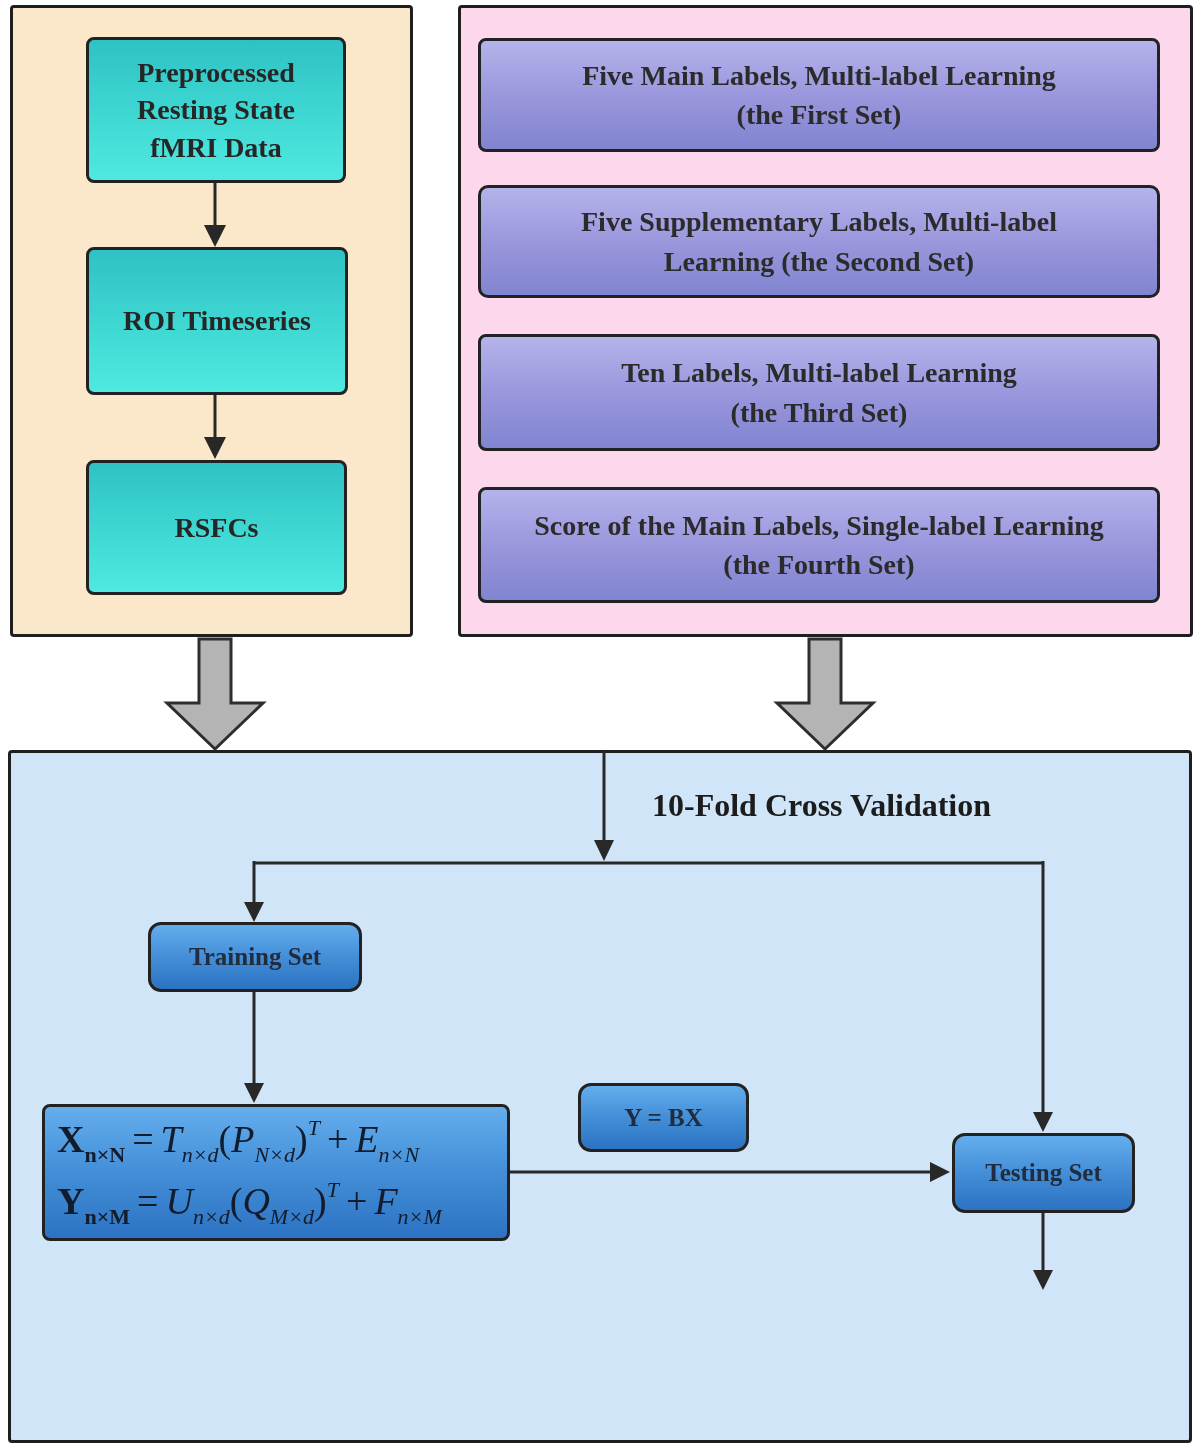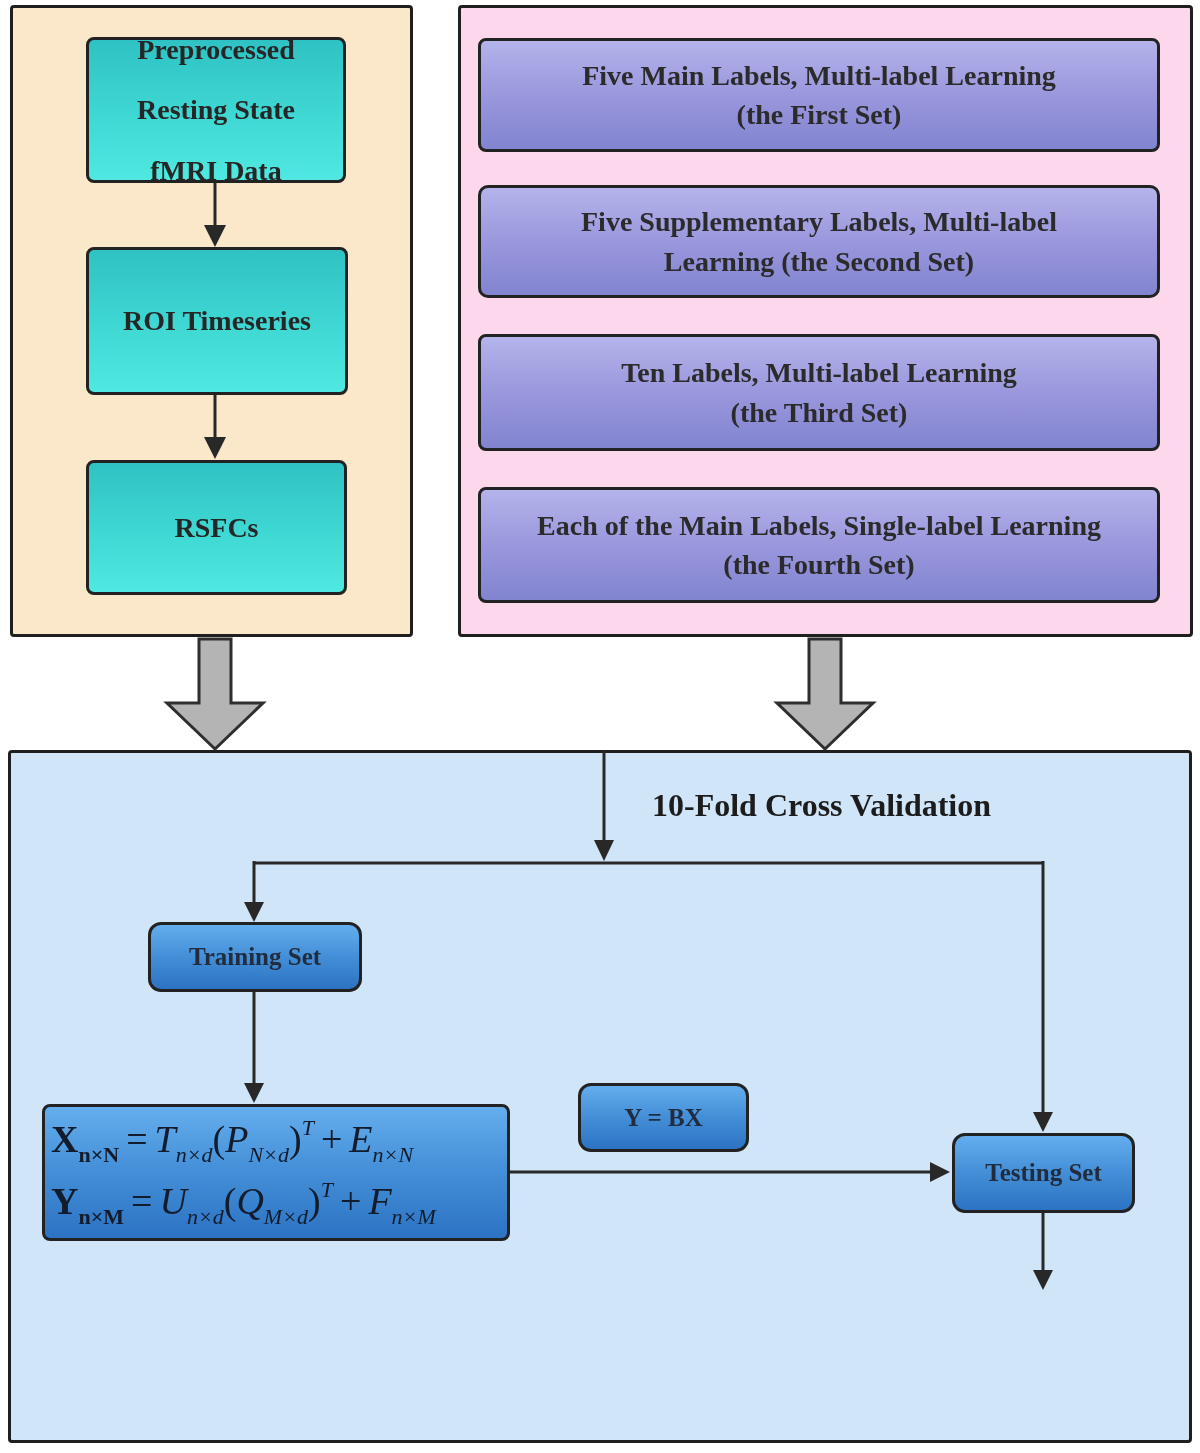--- a/index.html
+++ b/index.html
@@ -51,21 +51,21 @@
   }
   .box-blue{
     background:linear-gradient(180deg,#64aeee 0%,#4691d9 45%,#2c73c3 100%);
     border-radius:13px;
     color:#212d3e;
     font-size:25px;
     line-height:1.25;
   }
   .ln{display:block;}
 
-  #box-cyan-1{left:86px;top:37px;width:260px;height:146px;gap:23px;}
+  #box-cyan-1{left:86px;top:37px;width:260px;height:146px;}
   #box-cyan-2{left:86px;top:247px;width:262px;height:148px;}
   #box-cyan-3{left:86px;top:460px;width:261px;height:135px;}
 
   .box-purple{left:478px;width:682px;}
   #box-purple-1{top:38px;height:114px;}
   #box-purple-2{top:185px;height:113px;border-radius:10px;}
   #box-purple-3{top:334px;height:117px;}
   #box-purple-4{top:487px;height:116px;}
 
   #box-training{left:148px;top:922px;width:214px;height:70px;}
@@ -76,21 +76,21 @@
   #cv-title{
     position:absolute;left:612px;top:787px;
     font-size:32px;font-weight:bold;color:#1c1c1c;
     z-index:3;white-space:nowrap;margin-left:40px;
   }
 
   #box-formula{
     left:42px;top:1104px;width:468px;height:137px;
     justify-content:space-around;
     align-items:flex-start;
-    padding:4px 6px;
+    padding:4px 12px;
     font-weight:normal;
     color:#121c2c;
     border-radius:8px;
   }
   .eq-line{white-space:nowrap;line-height:1;}
   .eq-line .m{font-size:38px;}
   .eq-line .sub{font-size:22px;vertical-align:-10px;letter-spacing:0px;}
   .eq-line .sup{font-size:22px;vertical-align:17px;}
   .eq-line .it{font-style:italic;}
   .eq-line .up{font-style:normal;font-weight:bold;}
@@ -151,21 +151,21 @@
   </div>
   <div class="node box-purple" id="box-purple-2">
     <span class="ln">Five Supplementary Labels, Multi-label</span>
     <span class="ln">Learning (the Second Set)</span>
   </div>
   <div class="node box-purple" id="box-purple-3">
     <span class="ln">Ten Labels, Multi-label Learning</span>
     <span class="ln">(the Third Set)</span>
   </div>
   <div class="node box-purple" id="box-purple-4">
-    <span class="ln">Each of the Main Labels, Single-label Learning</span>
+    <span class="ln">Score of the Main Labels, Single-label Learning</span>
     <span class="ln">(the Fourth Set)</span>
   </div>
 
   <div id="cv-title">10-Fold Cross Validation</div>
 
   <div class="node box-blue" id="box-training">
     <span class="ln">Training Set</span>
   </div>
 
   <div class="node box-blue" id="box-formula">

